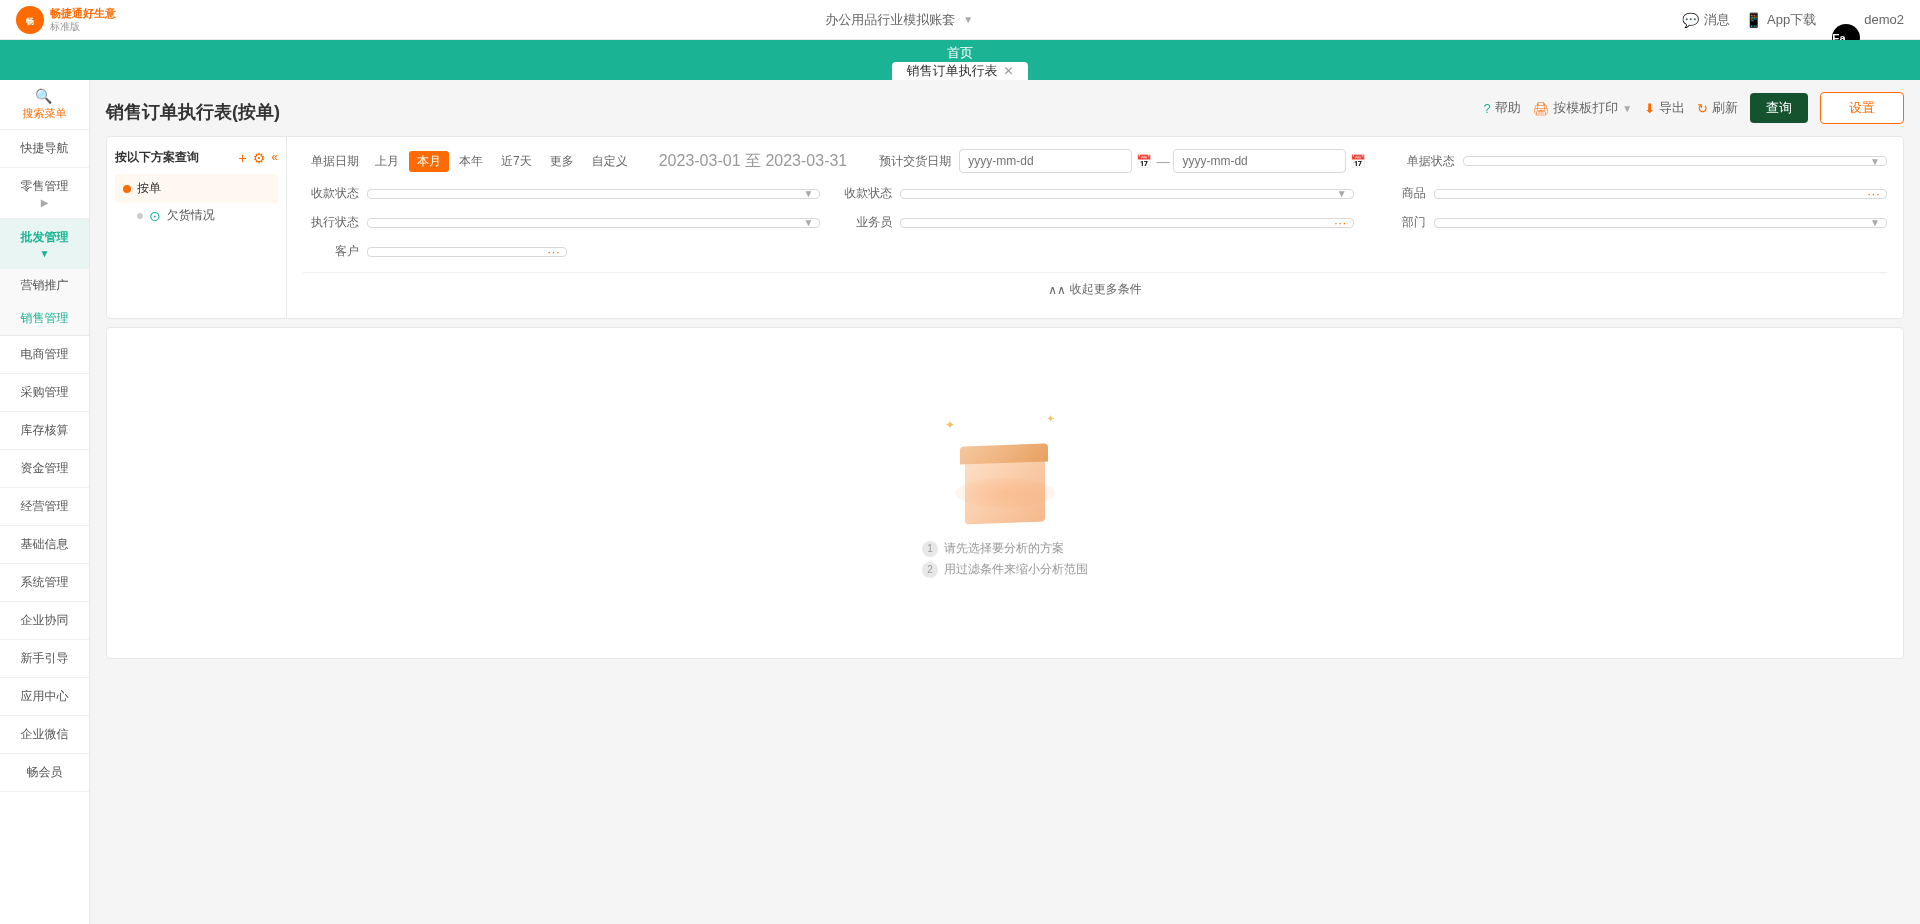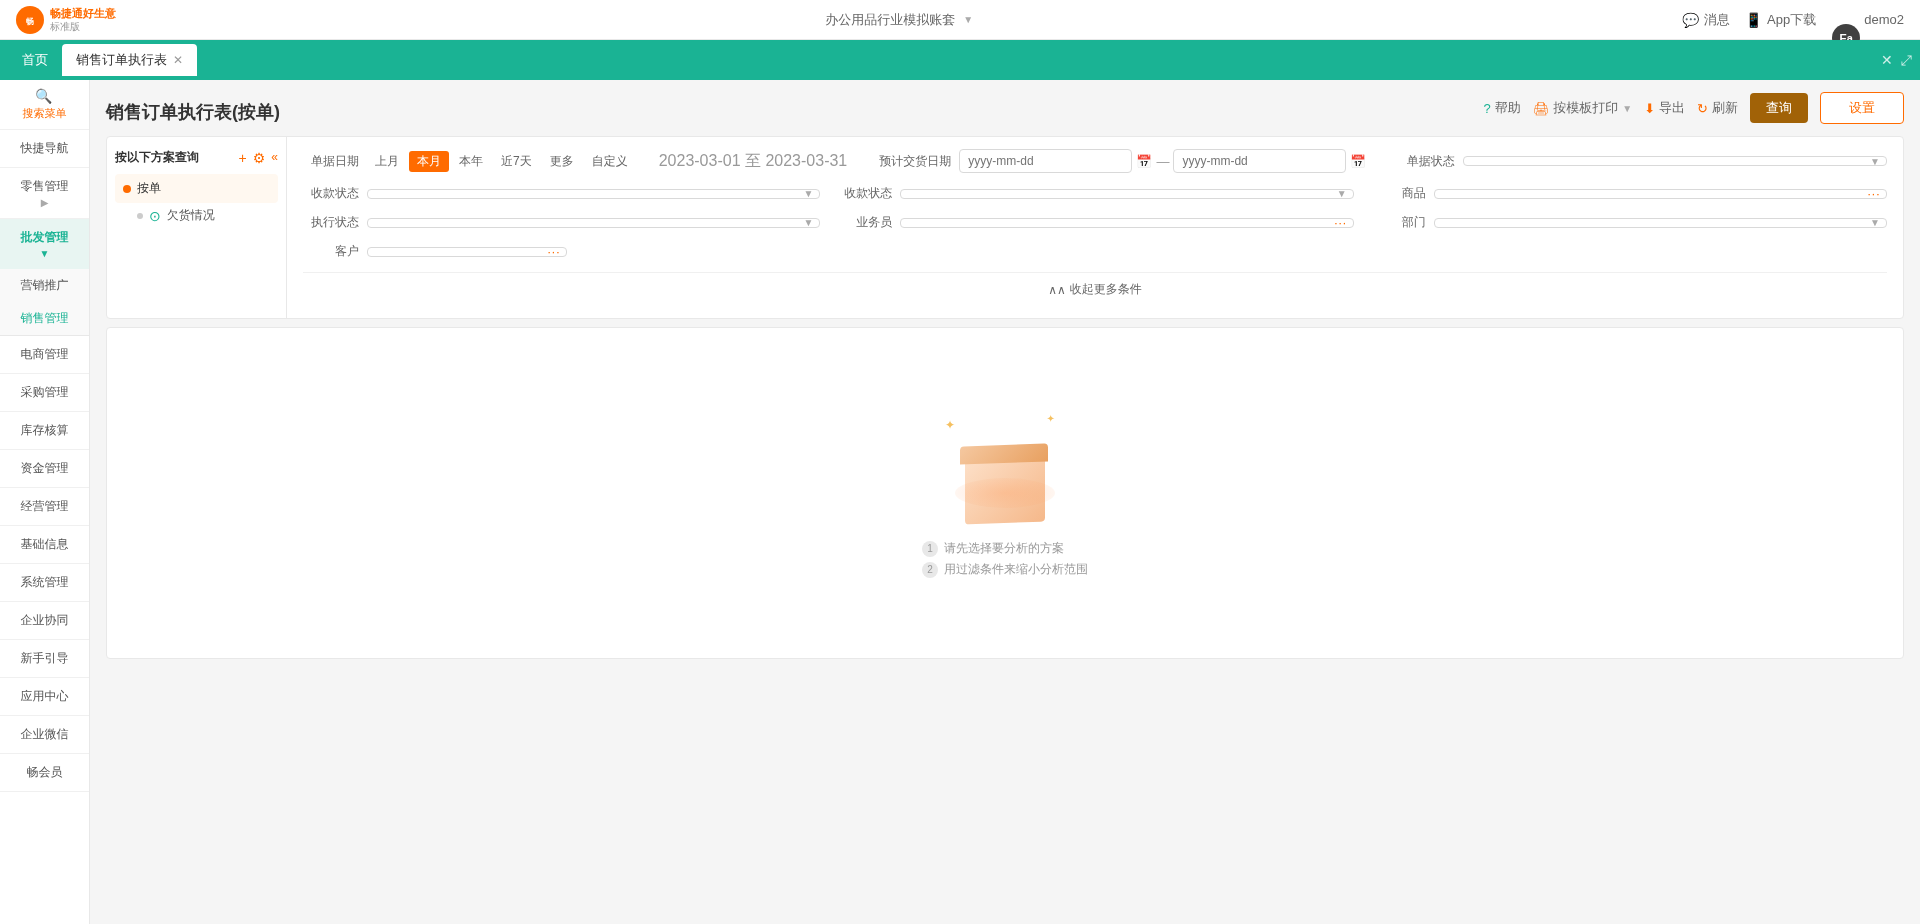--- a/index.html
+++ b/index.html
@@ -16,30 +16,31 @@
       border-bottom: 1px solid #e8e8e8;
       flex-shrink: 0;
     }
     .top-bar-left { display: flex; align-items: center; gap: 8px; }
     .logo-area { display: flex; align-items: center; gap: 6px; }
     .logo-icon { width: 28px; height: 28px; background: #ff6b00; border-radius: 50%; display: flex; align-items: center; justify-content: center; color: white; font-size: 11px; font-weight: bold; }
     .logo-text { font-size: 11px; color: #666; line-height: 1.3; }
     .top-bar-center { display: flex; align-items: center; gap: 8px; color: #666; font-size: 13px; }
     .top-bar-right { display: flex; align-items: center; gap: 16px; color: #666; font-size: 13px; }
     .top-bar-right .item { display: flex; align-items: center; gap: 4px; cursor: pointer; }
-    .avatar { width: 28px; height: 28px; border-radius: 50%; background: #404040; display: flex; align-items: center; justify-content: center; color: white; font-size: 11px; overflow: hidden; margin-top: 37px; }
+    .avatar { width: 28px; height: 28px; border-radius: 50%; background: #000000; display: flex; align-items: center; color: white; font-size: 11px; overflow: hidden; margin-top: 37px; }
 
     
     .tab-bar {
       height: 40px;
       background: #1ab394;
       display: flex;
       align-items: center;
       padding: 4px 8px;
       flex-shrink: 0;
+      flex-direction: column;
     }
     .tab-item {
       height: 32px;
       padding: 0 14px;
       display: flex;
       align-items: center;
       gap: 6px;
       cursor: pointer;
       border-radius: 4px 4px 0 0;
       font-size: 13px;
@@ -104,21 +105,21 @@
       justify-content: space-between;
       margin-bottom: 12px;
     }
     .page-title { font-size: 18px; font-weight: bold; color: #333; }
     .page-actions { display: flex; align-items: center; gap: 12px; }
     .action-btn {
       display: flex; align-items: center; gap: 4px;
       font-size: 13px; color: #666; cursor: pointer;
     }
     .action-btn.primary {
-      background: #a16207; color: white; padding: 6px 16px;
+      background: #14532d; color: white; padding: 6px 16px;
       border-radius: 4px; border: none; cursor: pointer; font-size: 13px;
     }
     .action-btn.secondary {
       background: #fff; color: #ff6b00; padding: 6px 28px;
       border-radius: 4px; border: 1px solid #ff6b00; cursor: pointer; font-size: 13px;
     }
 
     
     .filter-panel {
       background: #fff;

